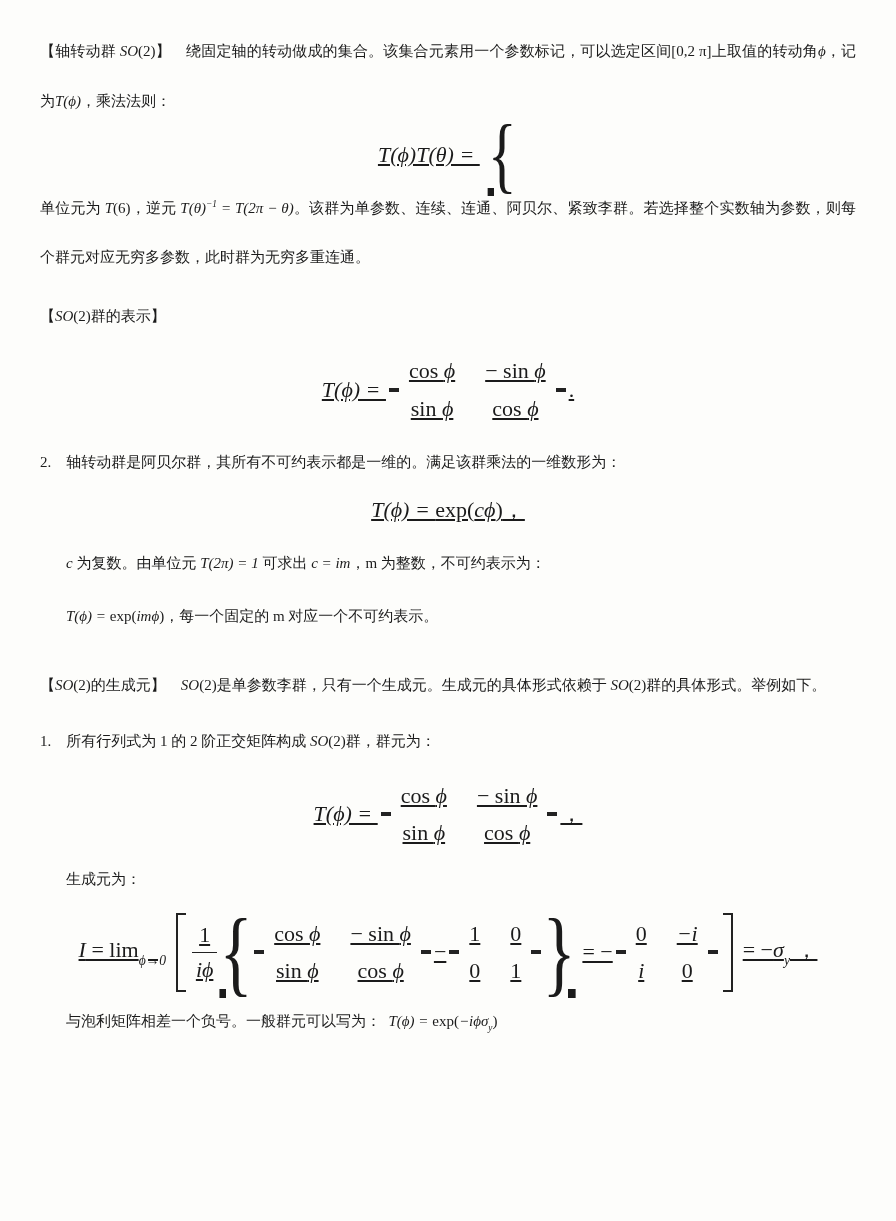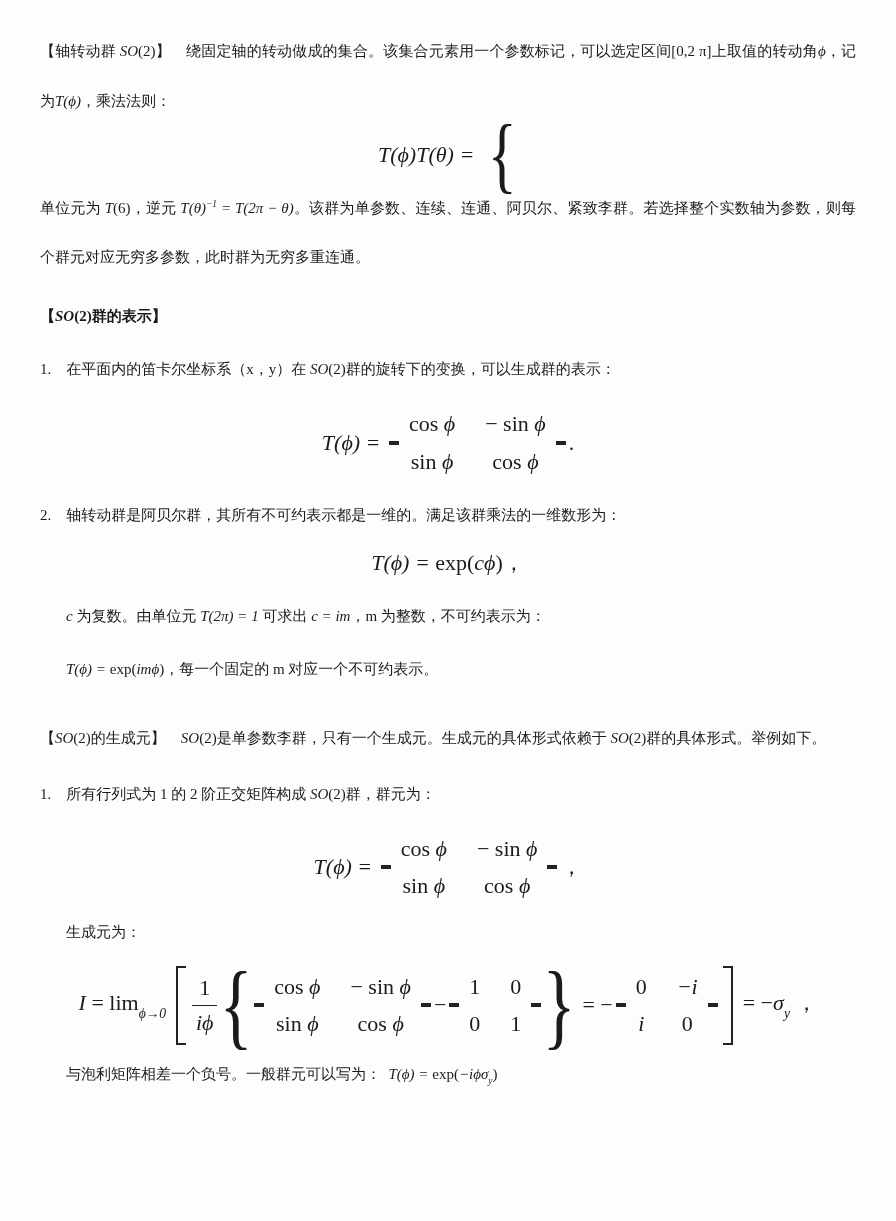--- a/index.html
+++ b/index.html
@@ -23,21 +23,21 @@
   .cn { font-style:normal; }
   .rm { font-style:normal; }
   .it { font-style:italic; }
   .sub { font-size:0.62em; vertical-align:-0.55em; letter-spacing:0; }
   .sup { font-size:0.62em; vertical-align:0.6em; }
 
   
   .formula {
     display:flex; align-items:center; justify-content:flex-start;
     width:fit-content; margin-left:auto; margin-right:auto;
-    font-size:22px; line-height:1.25;
+    font-size:22px; line-height:1.25;text-decoration:underline;
   }
   .formula .gap { width:8px; }
 
   
   .brace {
     font-family:"Liberation Serif",serif;
     font-weight:300;
     transform:scaleX(0.72);
     line-height:0;
     display:inline-block;
@@ -69,21 +69,21 @@
 
   
   .frac { display:inline-flex; flex-direction:column; align-items:center; margin:0 4px; }
   .frac .num { border-bottom:1.6px solid #222; padding:0 7px 3px 7px; }
   .frac .den { padding-top:3px; }
 
   
   .m-p1   { margin-top:2px; }
   .m-f1   { margin-top:8px;  margin-bottom:10px; }
   .m-p2   { margin-top:0; }
-  .m-h2   { margin-top:12px;font-weight:bold; }
+  .m-h2   { margin-top:12px; }
   .m-f2   { margin-top:6px;  margin-bottom:6px; }
   .m-item2{ margin-top:14px; }
   .m-f3   { margin-top:10px; margin-bottom:10px; }
   .m-p3   { margin-top:20px; }
   .m-p4   { margin-top:2px; }
   .m-h3   { margin-top:28px; }
   .m-item3{ margin-top:12px; }
   .m-f4   { margin-top:6px;  margin-bottom:6px; }
   .m-gen  { margin-top:2px; }
   .m-f5   { margin-top:10px; margin-bottom:10px; }
@@ -97,21 +97,20 @@
   <p class="para lh-50 m-p1"><span class="run cn">【轴转动群 </span><span class="run it">SO</span><span class="run cn">(2)】　绕固定轴的转动做成的集合。该集合元素用一个参数标记，可以选定区间[0,2 π]上取值的转动角</span><span class="run it">ϕ</span><span class="run cn">，记为</span><span class="run it">T(ϕ)</span><span class="run cn">，乘法法则：</span></p>
 
   <div class="formula m-f1">
     <span><span class="run it">T(ϕ)T(θ) = </span></span>
     <span class="brace brace-cases">{</span>
   </div>
 
   <p class="para lh-50 m-p2"><span class="run cn">单位元为 </span><span class="run it">T</span><span class="run cn">(6)，逆元 </span><span class="run it">T(θ)</span><span class="run it sup">−1</span><span class="run it"> = T(2π − θ)</span><span class="run cn">。该群为单参数、连续、连通、阿贝尔、紧致李群。若选择整个实数轴为参数，则每个群元对应无穷多参数，此时群为无穷多重连通。</span></p>
 
   <p class="para lh-38 m-h2"><span class="run cn">【</span><span class="run it">SO</span><span class="run cn">(2)群的表示】</span></p>
-  <p class="para lh-38"><span class="run cn">1.　在平面内的笛卡尔坐标系（x，y）在 </span><span class="run it">SO</span><span class="run cn">(2)群的旋转下的变换，可以生成群的表示：</span></p>
 
   <div class="formula m-f2">
     <span><span class="run it">T(ϕ) = </span></span>
     <span class="mat">
       <span class="br br-l"></span>
       <span class="cells">
         <span class="cell"><span class="run rm">cos </span><span class="run it">ϕ</span></span>
         <span class="cell"><span class="run rm">− sin </span><span class="run it">ϕ</span></span>
         <span class="cell"><span class="run rm">sin </span><span class="run it">ϕ</span></span>
         <span class="cell"><span class="run rm">cos </span><span class="run it">ϕ</span></span>

